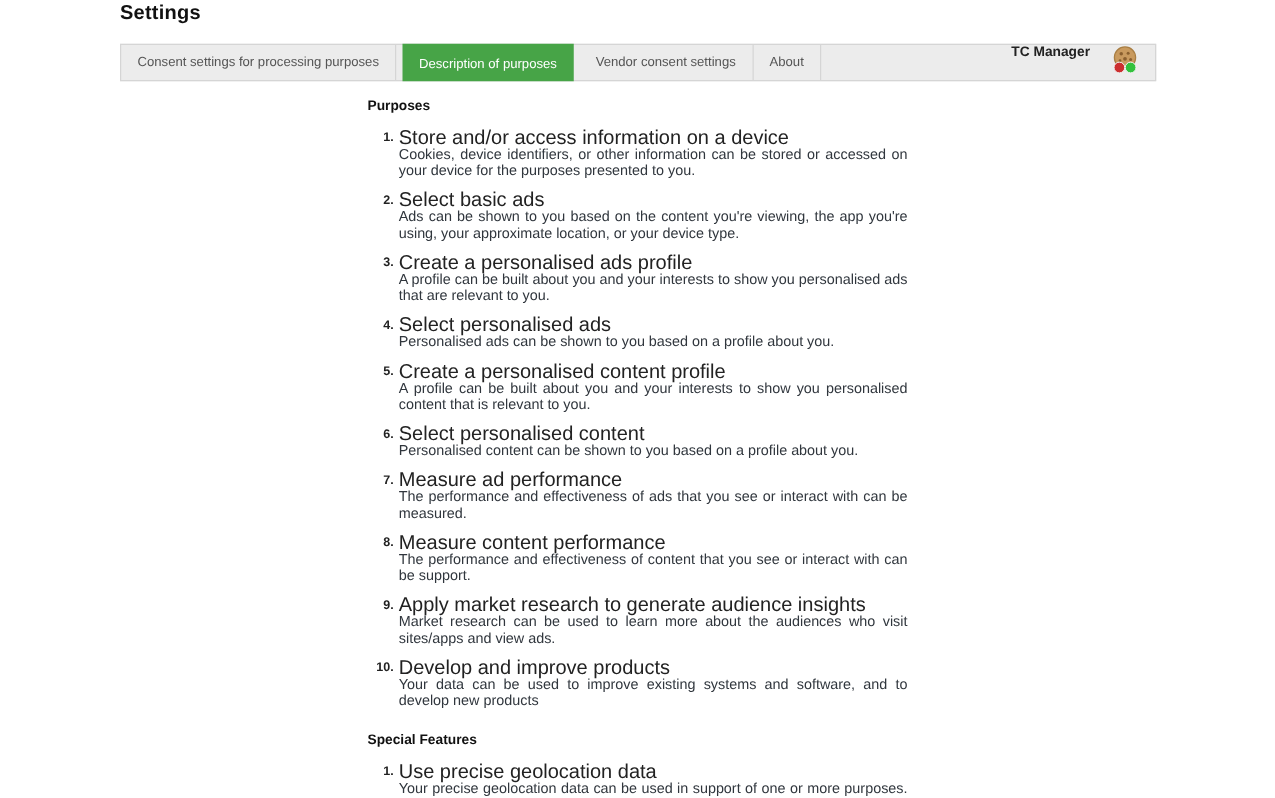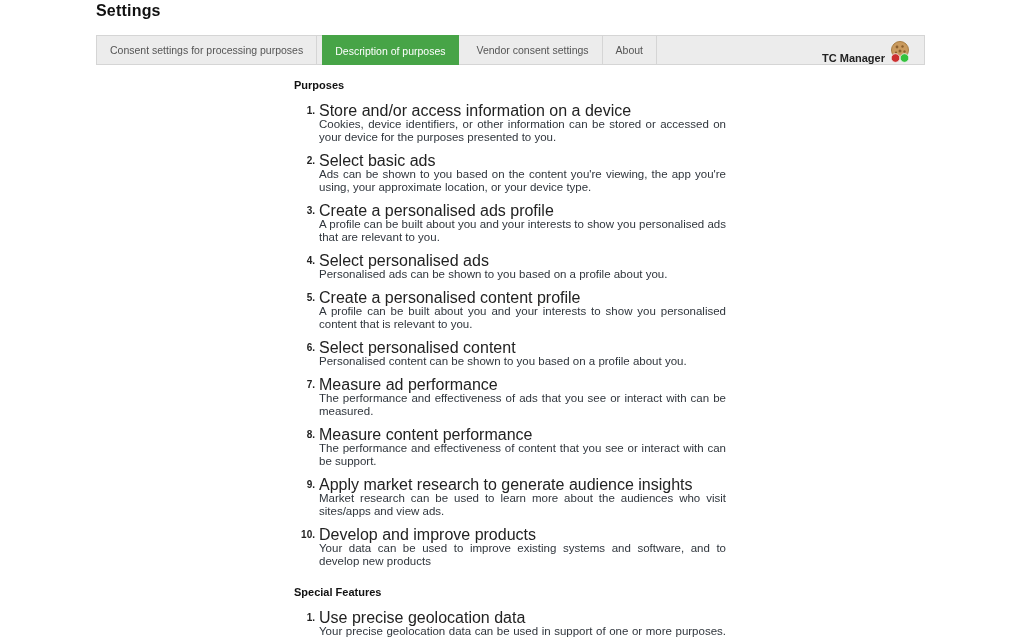--- a/index.html
+++ b/index.html
@@ -31,22 +31,22 @@
   }
   .tab.active {
     background: var(--accent, #47a447);
     color: #ffffff;
     border-right: none;
     margin: -1px 5px;
     padding-top: 1px;
   }
   .brand {
     margin-left: auto;
-    display: flex; align-items: flex-end;
-    padding-right: 12px; gap: 3px;
+    display: flex; align-items: flex-start;
+    padding-right: 12px; gap: 16px;
   }
   .brand-label { font-size: 11px; font-weight: bold; color: #222; }
   .cookie-icon { width: 24px; height: 24px; display: inline-block; }
   .content {
     width: 432px;
     margin: 14px auto 0 auto;
   }
   .section-heading {
     font-size: 11px; font-weight: bold; color: #111;
     margin-bottom: 13px;

